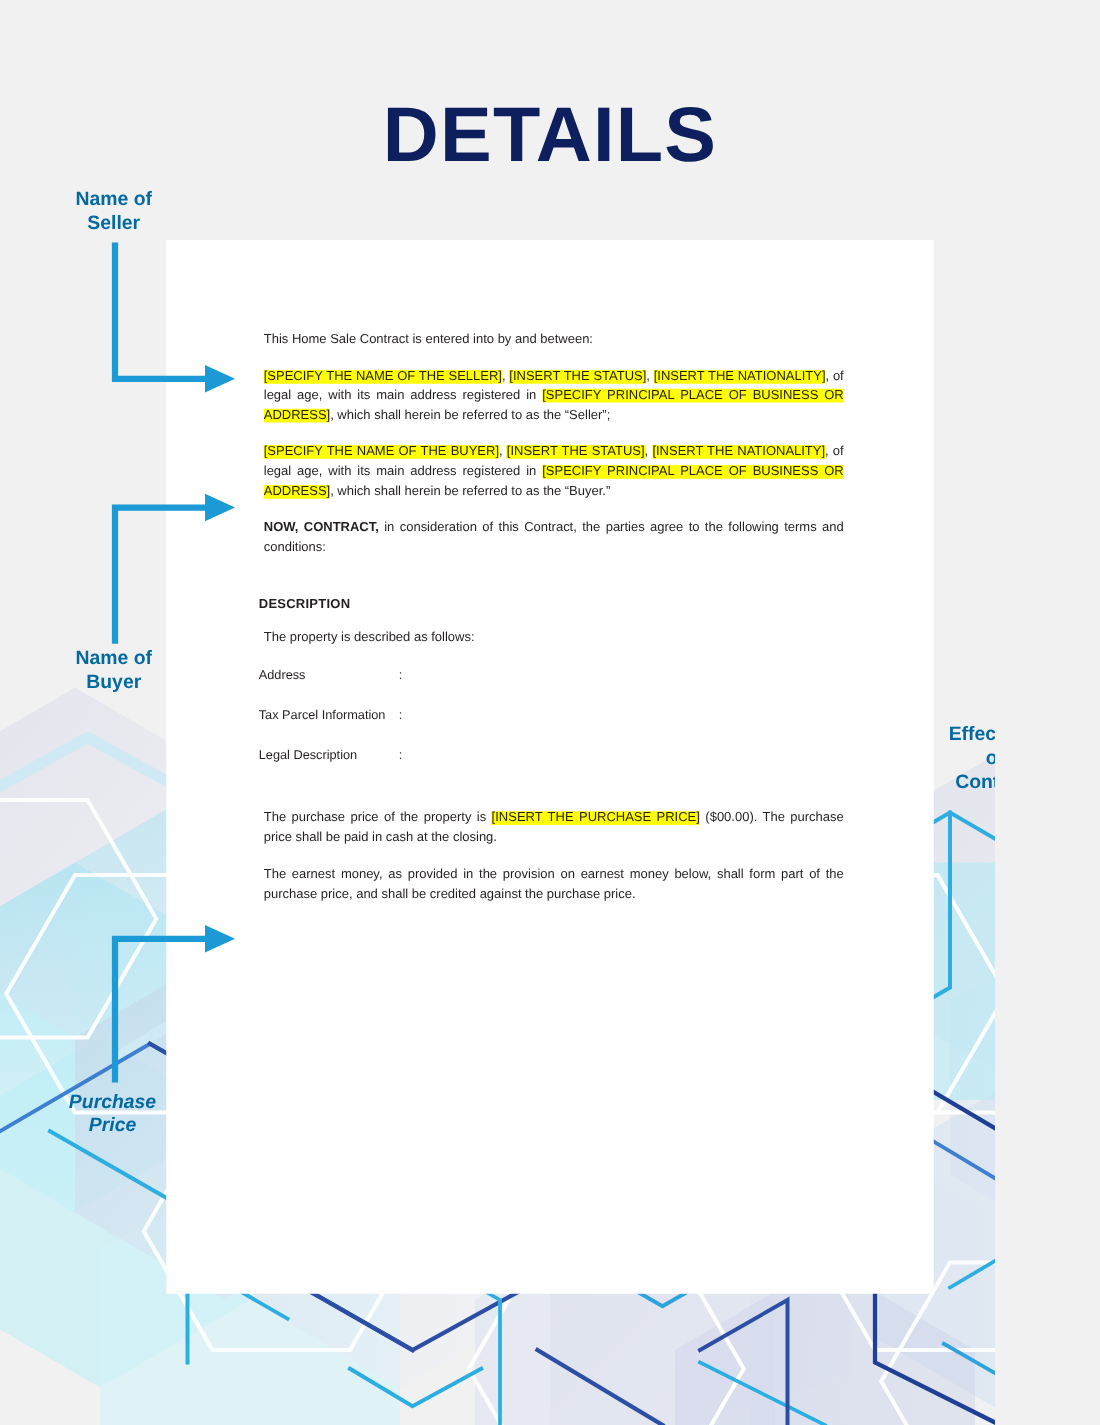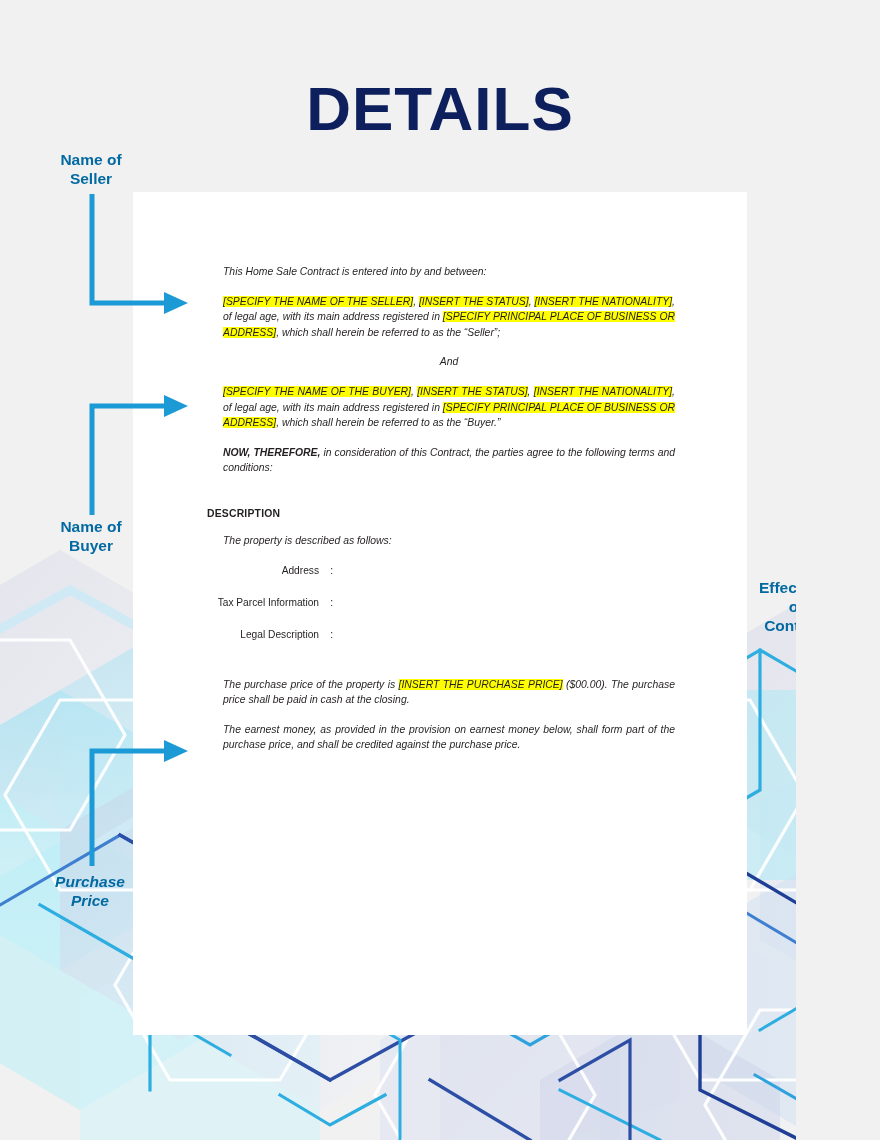--- a/index.html
+++ b/index.html
@@ -25,28 +25,28 @@
   
   #doc-page{
     position:absolute;left:133px;top:192px;width:614px;height:843px;
     background:#ffffff;z-index:3;
   }
   #doc-body{
     position:absolute;left:74px;top:72px;width:468px;
     font-family:"Liberation Sans", sans-serif;
     color:#231f20;
   }
-  .p{font-size:10.4px;line-height:15.6px;margin:0 0 14px 16px;text-align:justify;font-style:italic;}
+  .p{font-size:10.4px;line-height:15.6px;margin:0 0 14px 4px;text-align:justify;}
   .p.nojust{text-align:left;}
   .p.center{text-align:center;}
   .hl{background:#ffff00;}
   .b{font-weight:bold;}
   .heading{font-size:10.4px;font-weight:bold;letter-spacing:.2px;margin:0 0 14px 0;}
   .spacer-lg{height:18px;}
-  .kvrow{display:flex;font-size:10.2px;line-height:15px;margin:0 0 17px 0;text-align:right;}
+  .kvrow{display:flex;font-size:10.2px;line-height:15px;margin:0 0 17px 0;}
   .kvrow .k{width:112px;flex:0 0 112px;}
   .kvrow .c{width:14px;flex:0 0 14px;}
 
   
   .callout-label{
     position:absolute;z-index:8;
     font-size:15.5px;font-weight:bold;color:#0369a1;
     line-height:19px;text-align:center;
   }
   #label-seller{left:26px;top:150px;width:130px;}
@@ -147,26 +147,25 @@
 
   <div id="page-title">DETAILS</div>
 
   <div id="doc-page">
     <div id="doc-body">
 
       <p class="p nojust">This Home Sale Contract is entered into by and between:</p>
 
       <p class="p"><span class="hl">[SPECIFY THE NAME OF THE SELLER]</span><span>, </span><span class="hl">[INSERT THE STATUS]</span><span>, </span><span class="hl">[INSERT THE NATIONALITY]</span><span>, of legal age, with its main address registered in </span><span class="hl">[SPECIFY PRINCIPAL PLACE OF BUSINESS OR ADDRESS]</span><span>, which shall herein be referred to as the “Seller”;</span></p>
 
-      <p class="p center">And</p>
 
       <p class="p"><span class="hl">[SPECIFY THE NAME OF THE BUYER]</span><span>, </span><span class="hl">[INSERT THE STATUS]</span><span>, </span><span class="hl">[INSERT THE NATIONALITY]</span><span>, of legal age, with its main address registered in </span><span class="hl">[SPECIFY PRINCIPAL PLACE OF BUSINESS OR ADDRESS]</span><span>, which shall herein be referred to as the “Buyer.”</span></p>
 
 
-      <p class="p"><span class="b">NOW, THEREFORE,</span><span> in consideration of this Contract, the parties agree to the following terms and conditions:</span></p>
+      <p class="p"><span class="b">NOW, CONTRACT,</span><span> in consideration of this Contract, the parties agree to the following terms and conditions:</span></p>
 
       <div class="spacer-lg"></div>
 
       <div class="heading">DESCRIPTION</div>
       <p class="p nojust">The property is described as follows:</p>
 
       <div class="kvrow">
         <span class="k">Address</span>
         <span class="c">:</span>
         <span class="v"></span>

